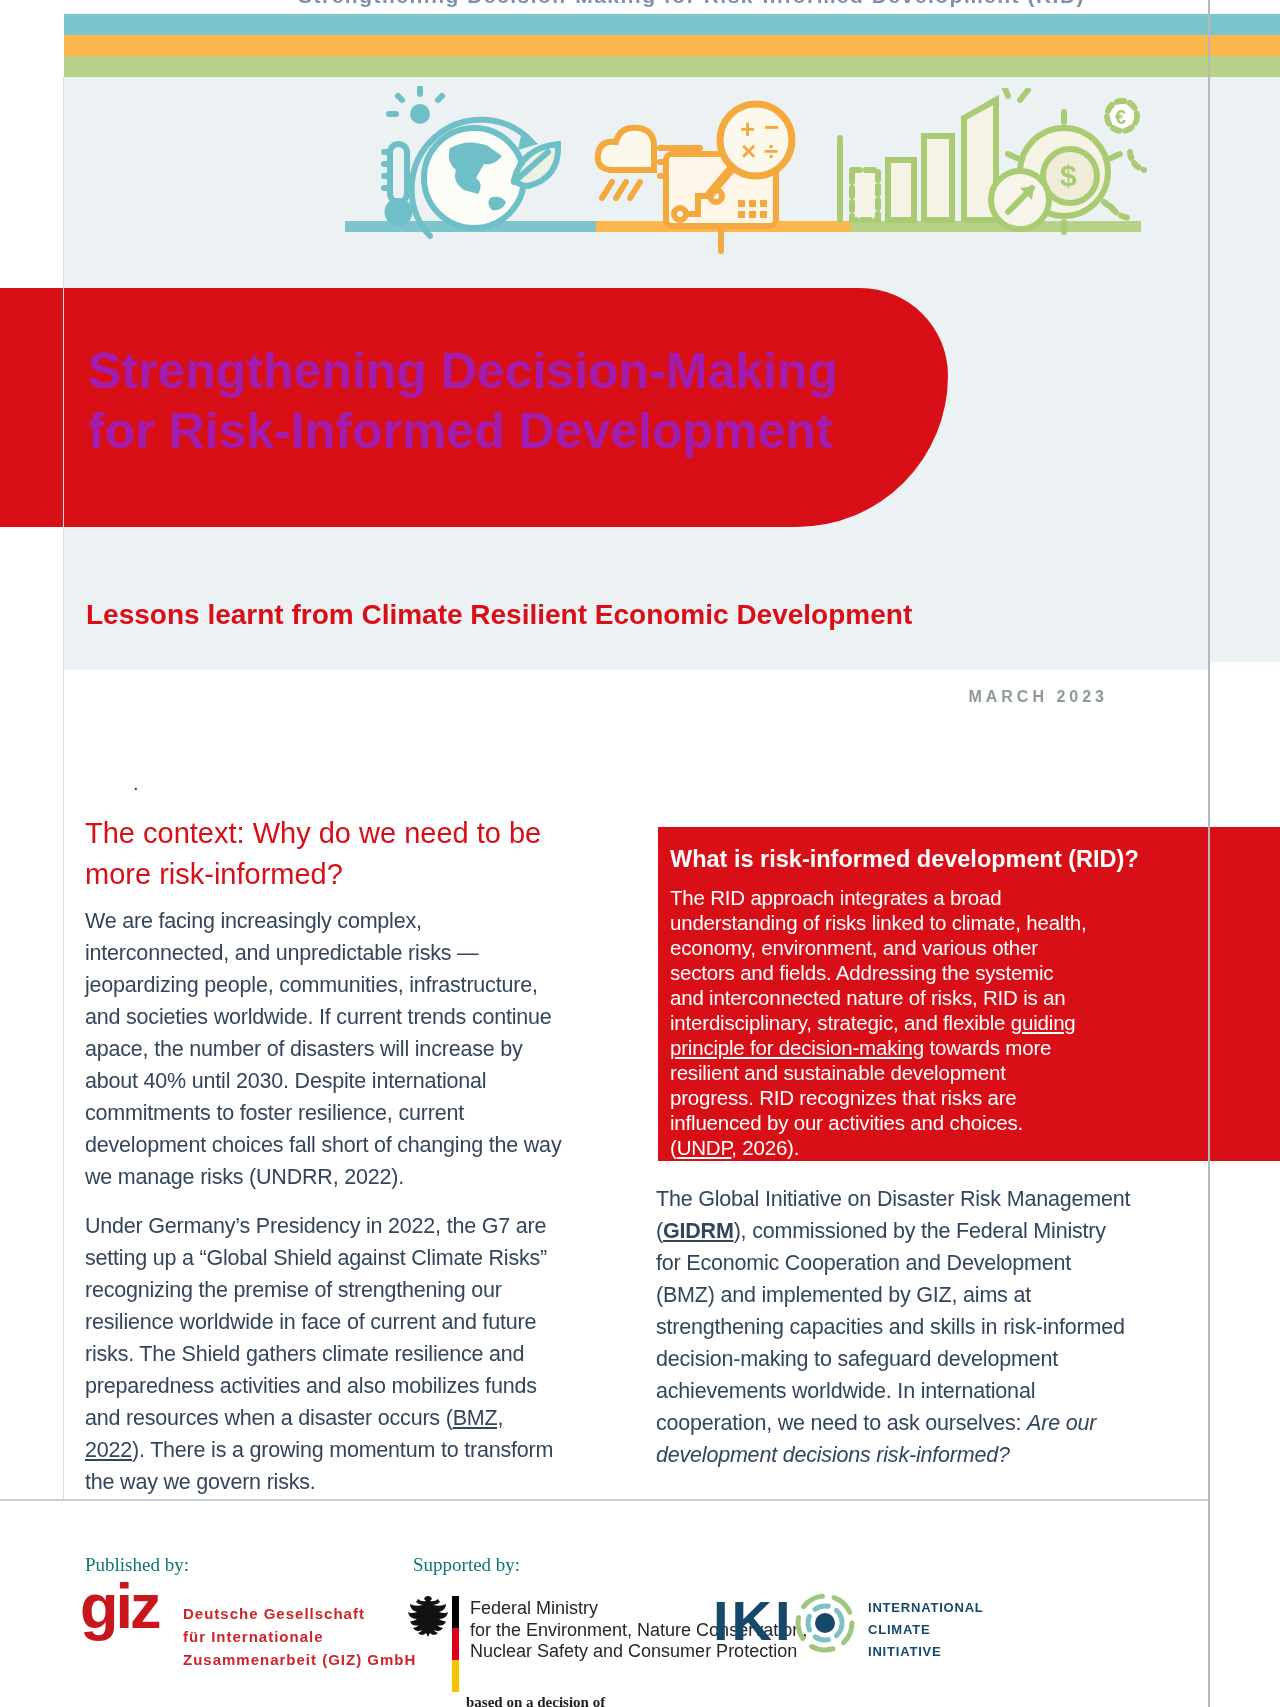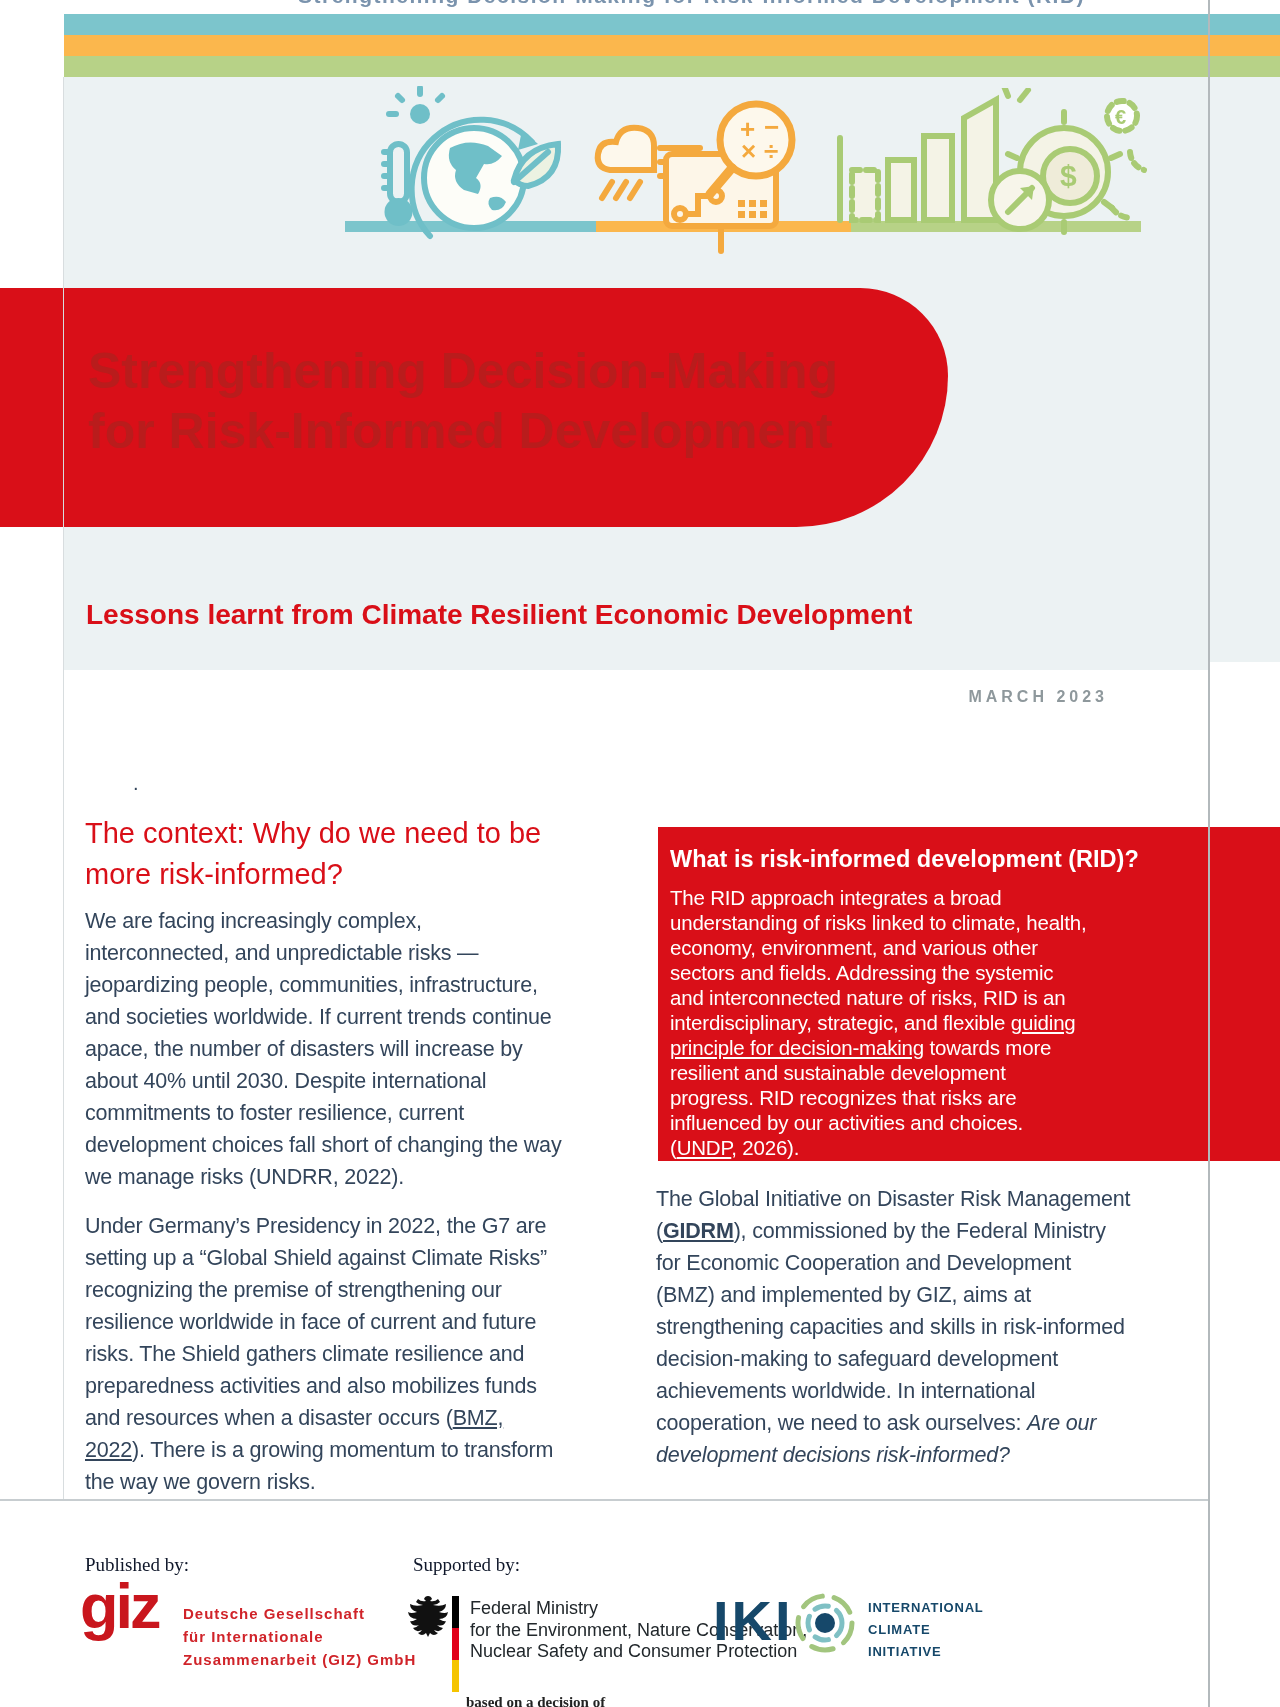--- a/index.html
+++ b/index.html
@@ -39,21 +39,21 @@
   .icon-econ{left:812px;top:88px;}
 
   
   .banner{
     left:0;top:288px;width:948px;height:239px;
     background:#d90f18;
     border-radius:0 110px 190px 0;
   }
   .banner-title{
     left:88px;top:341px;
-    font-size:50px;line-height:60px;font-weight:bold;color:#b91c1c;
+    font-size:50px;line-height:60px;font-weight:bold;color:#a21caf;
   }
 
   .subtitle{
     left:86px;top:599px;
     font-size:28px;font-weight:bold;color:#d90f18;
   }
 
   .date{
     left:858px;top:688px;width:250px;text-align:right;
     font-size:16px;font-weight:bold;letter-spacing:4px;color:#8e989c;
@@ -89,21 +89,21 @@
     width:520px;
   }
   .info-box-body a{color:#ffffff;text-decoration:underline;}
 
   
   .margin-line{left:63px;top:77px;width:1px;height:1422px;background:#d8dddf;}
   .footer-divider{left:0;top:1499px;width:1208px;height:2px;background:#c7cdd0;}
   .page-divider{left:1208px;top:0;width:2px;height:1707px;background:#b3b9bc;}
 
   
-  .serif-label{font-family:"Liberation Serif", serif;font-size:19px;color:#0f172a;}
+  .serif-label{font-family:"Liberation Serif", serif;font-size:19px;color:#0f766e;}
   .published{left:85px;top:1554px;}
   .supported{left:413px;top:1554px;}
 
   .giz-wordmark{
     left:80px;top:1570px;
     font-size:63px;font-weight:bold;letter-spacing:-3px;color:#c9161d;
   }
   .giz-text{
     left:183px;top:1602px;
     font-size:15px;line-height:23px;letter-spacing:1px;font-weight:bold;color:#d02329;

